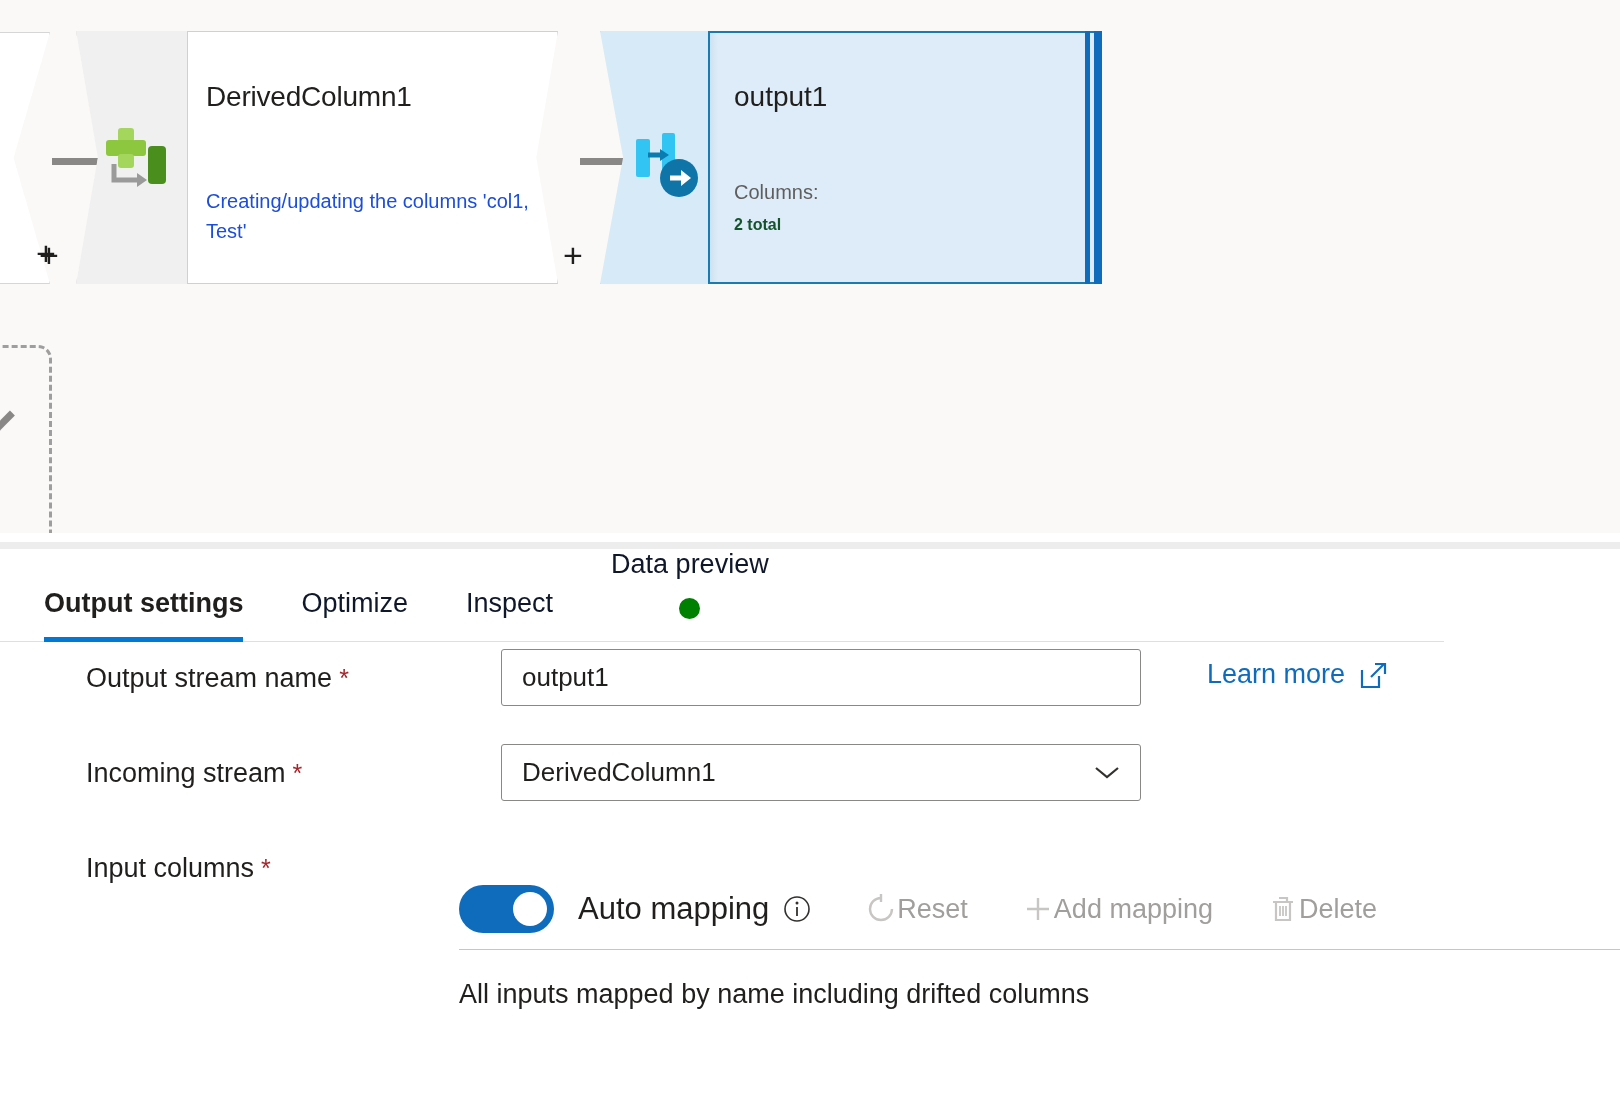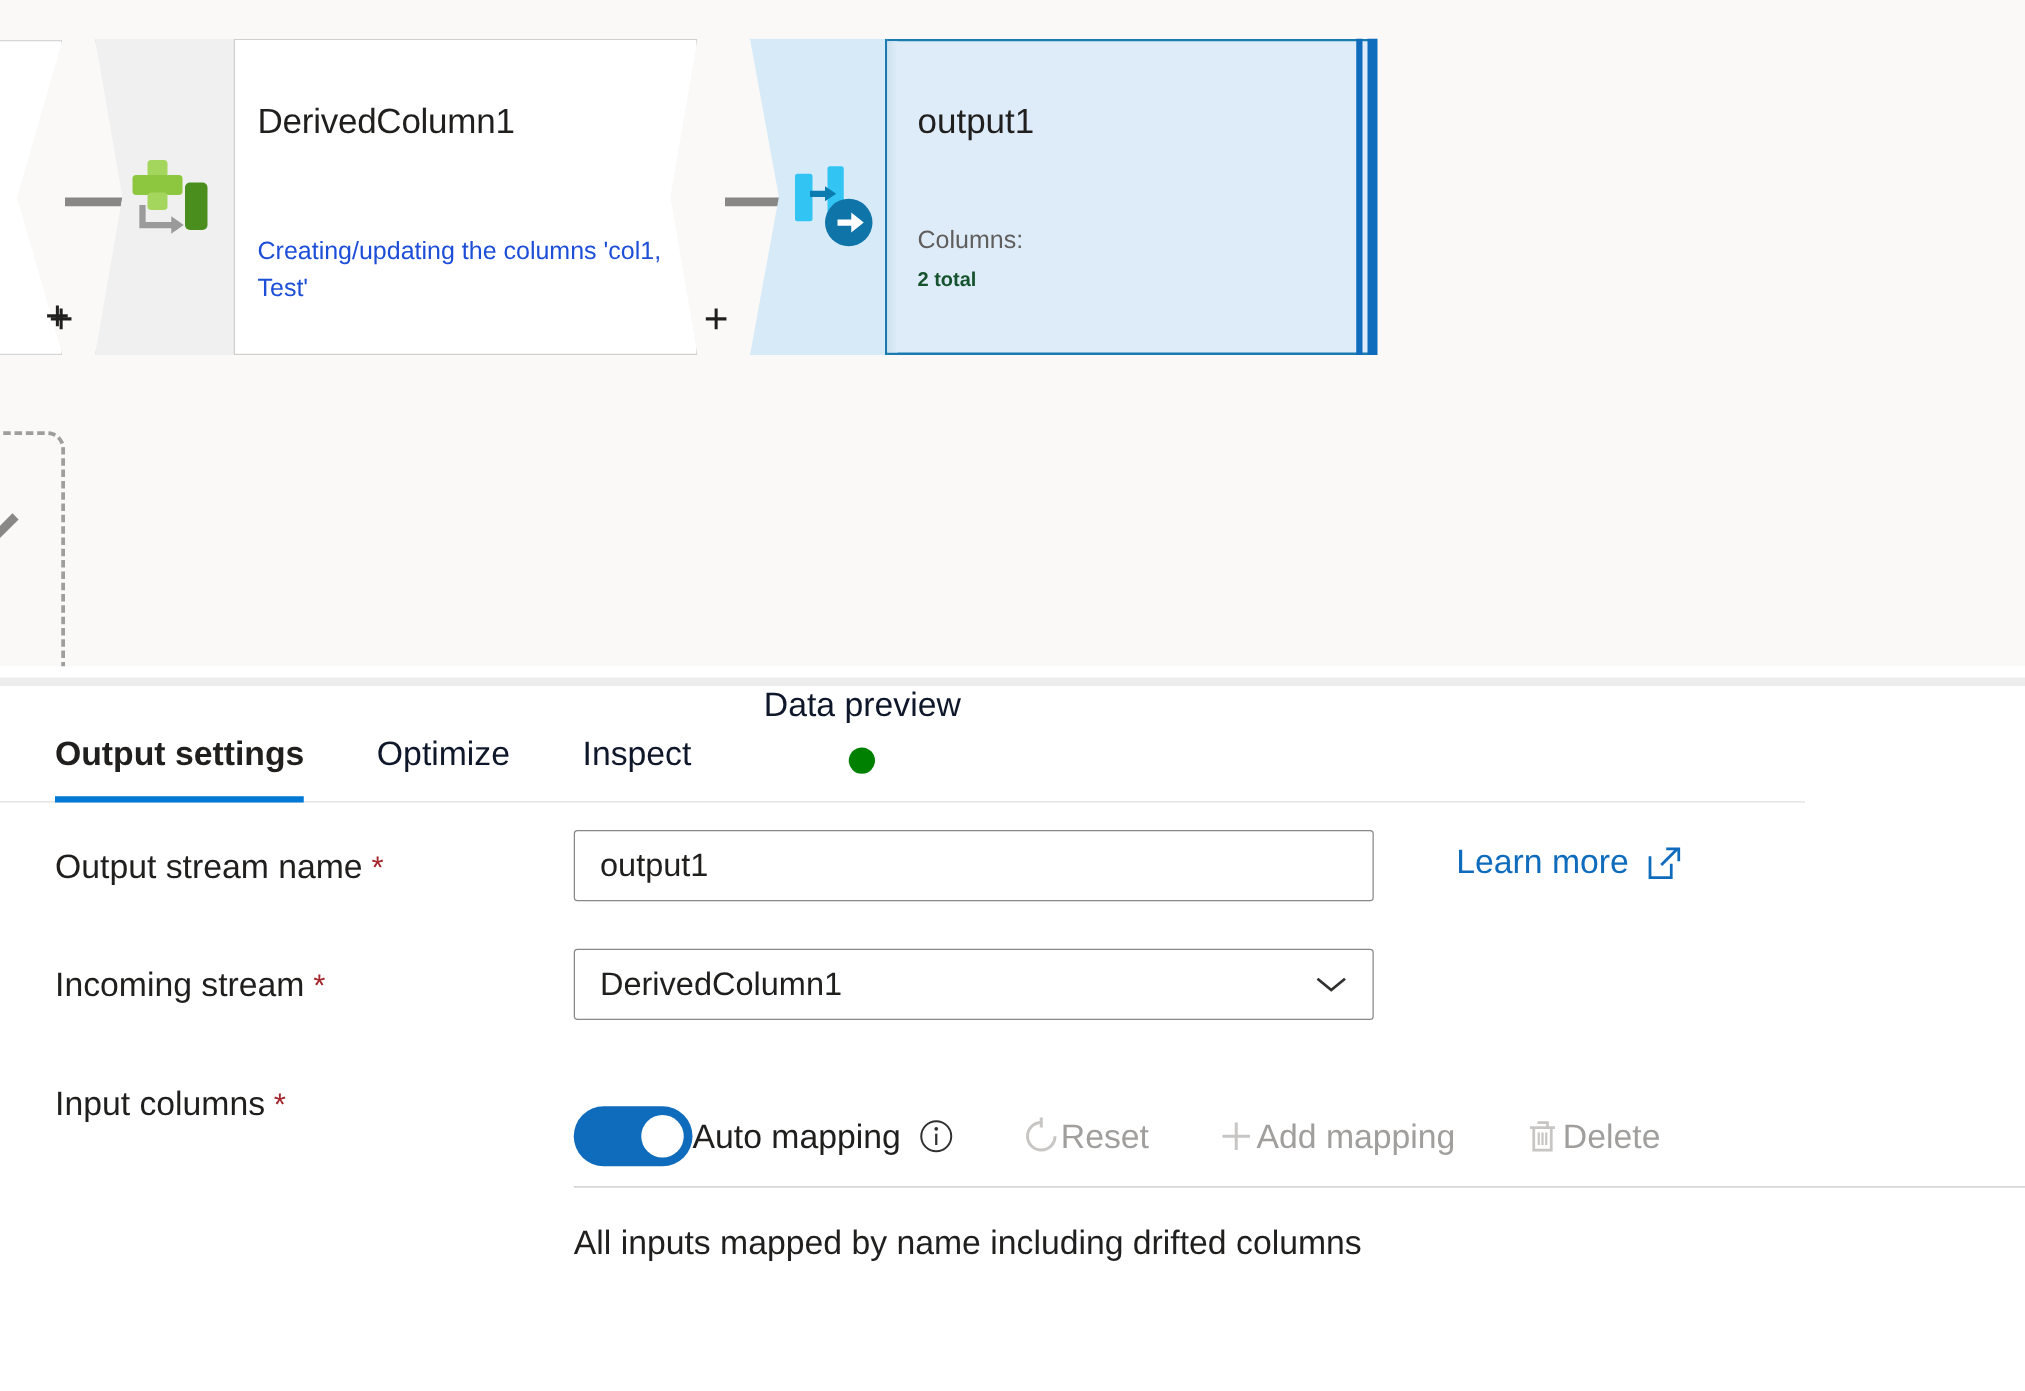--- a/index.html
+++ b/index.html
@@ -158,21 +158,21 @@
     content: ""; position: absolute; left: 0; right: 0; bottom: -1px;
     height: 5px; background: #0078d4;
   }
   .tab-with-dot { display: flex; align-items: center; gap: 18px; flex-direction: column; }
   .green-dot {
     width: 21px; height: 21px; border-radius: 50%; background: #008000;
     display: inline-block;
   }
 
   
-  #form { position: absolute; left: 0; top: 107px; width: 1620px; }
+  #form { position: absolute; left: 0; top: 92px; width: 1620px; padding-left: 42px; }
   .row { position: relative; height: 95px; }
   .lbl {
     position: absolute; left: 44px; top: 22px;
     font-size: 27px; color: #201f1e; white-space: nowrap;
   }
   .req { color: #a4262c; margin-left: 7px; font-size: 25px; }
 
   .field {
     position: absolute; left: 459px; top: 8px;
     width: 640px; height: 57px;
@@ -198,21 +198,21 @@
     display: flex; align-items: center;
   }
   .toggle {
     width: 95px; height: 48px; border-radius: 24px; background: #0f6cbd;
     position: relative; flex: 0 0 auto; cursor: pointer;
   }
   .toggle .knob {
     position: absolute; right: 7px; top: 7px;
     width: 34px; height: 34px; border-radius: 50%; background: #ffffff;
   }
-  .tool-text { font-size: 27px; color: #201f1e; white-space: nowrap; }
+  .tool-text { font-size: 31px; color: #201f1e; margin-left: 24px; white-space: nowrap; }
   .info-icon {
     width: 28px; height: 28px; margin-left: 14px; flex: 0 0 auto;
   }
   .tool-btn {
     display: flex; align-items: center; 
     font-size: 27px; color: #a19f9d; margin-left: 54px; white-space: nowrap;
     cursor: default;
   }
   .tool-btn svg { width: 32px; height: 32px; flex: 0 0 auto; }
 

